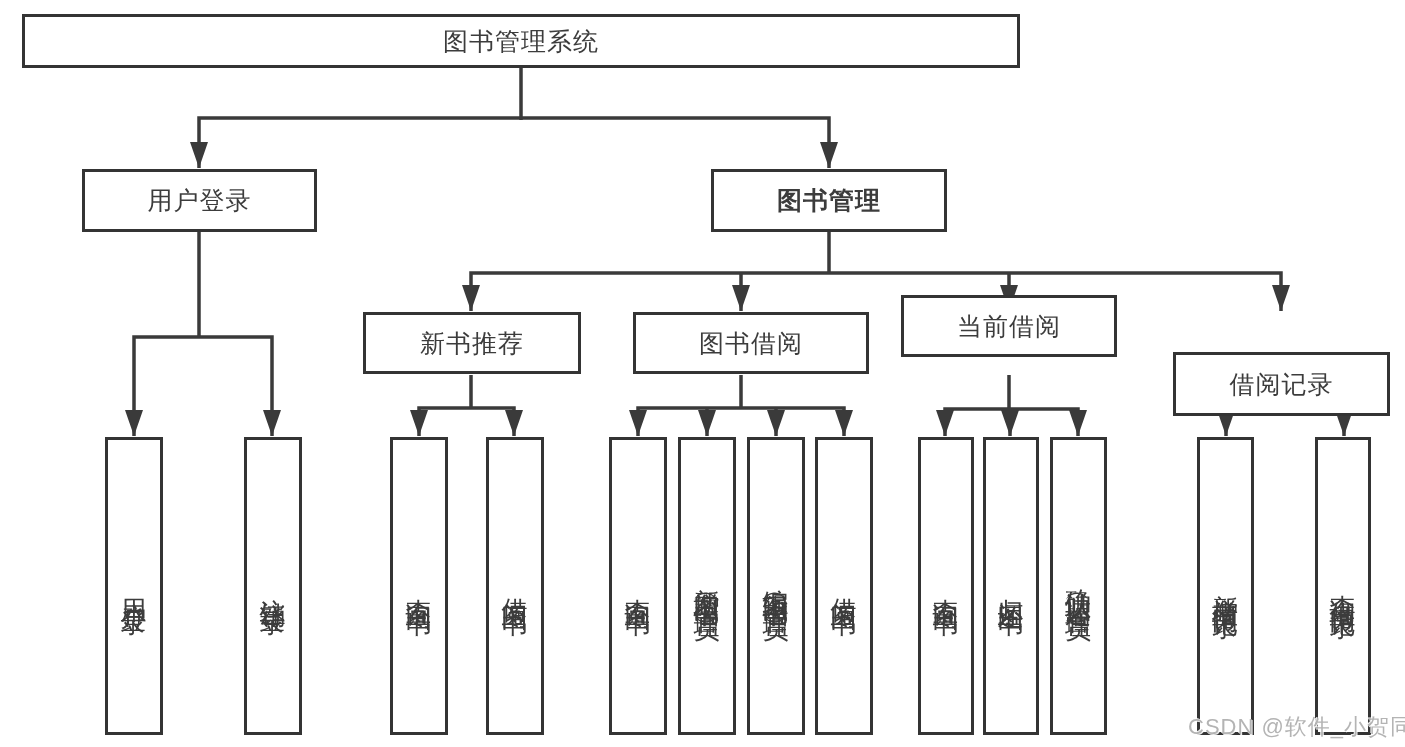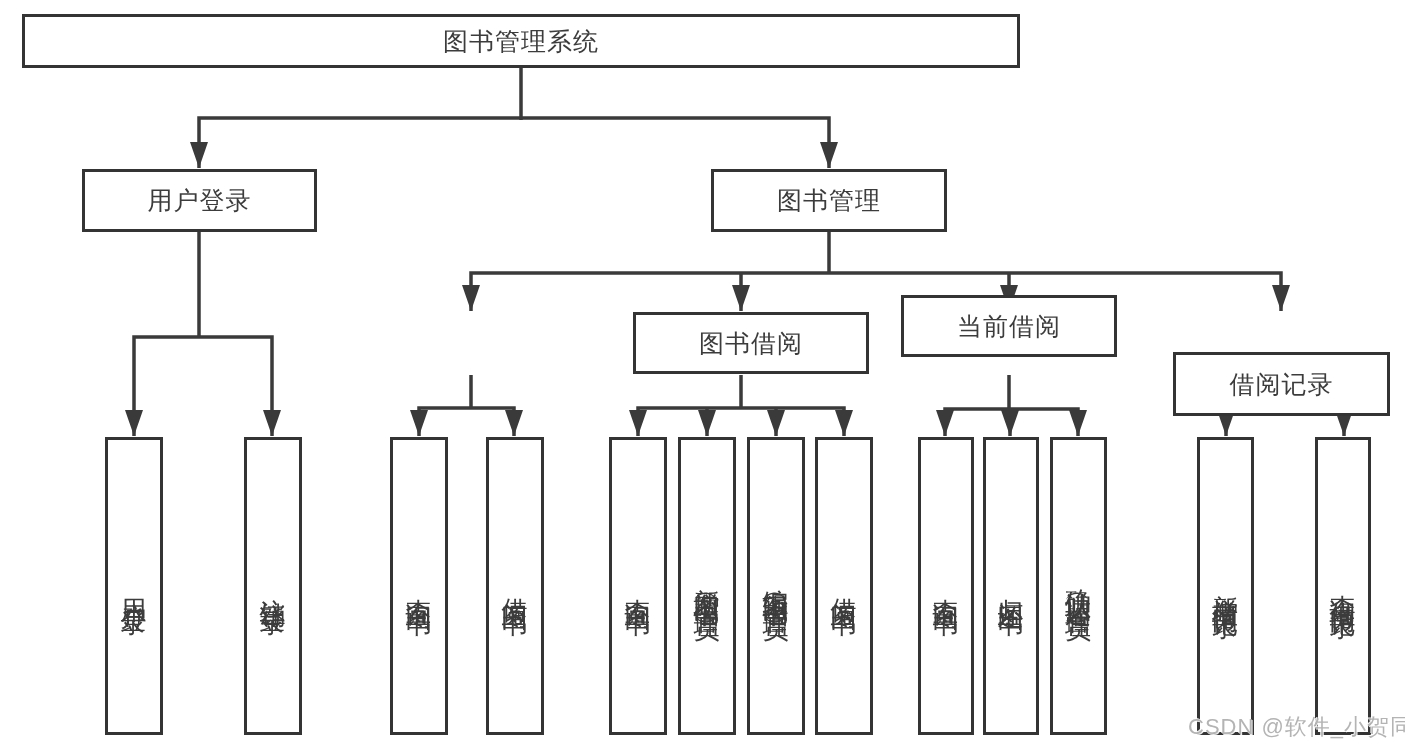--- a/index.html
+++ b/index.html
@@ -101,22 +101,23 @@
       <polygon points="1001,410 1019,410 1010,436"></polygon>
       <polygon points="1069,410 1087,410 1078,436"></polygon>
       <polygon points="1217,410 1235,410 1226,436"></polygon>
       <polygon points="1335,410 1353,410 1344,436"></polygon>
     </g>
   </svg>
 
   <div class="node hbox" style="left:22px; top:14px; width:998px; height:54px;">图书管理系统</div>
 
   <div class="node hbox" style="left:82px; top:169px; width:235px; height:63px;">用户登录</div>
-  <div class="node hbox" style="left:711px; top:169px; width:236px; height:63px;">图书管理</div>
+  <div class="node hbox" style="left:711px; top:169px; width:236px; height:63px;font-weight:bold;">图书管理</div>
 
+  <div class="node hbox" style="left:363px; top:312px; width:218px; height:62px;">新书推荐</div>
   <div class="node hbox" style="left:633px; top:312px; width:236px; height:62px;">图书借阅</div>
   <div class="node hbox" style="left:901px; top:295px; width:216px; height:62px;">当前借阅</div>
   <div class="node hbox" style="left:1173px; top:312px; width:217px; height:64px;margin-top:40px;">借阅记录</div>
 
   <div class="node vbox" style="left:105px; width:58px;">用户登录</div>
   <div class="node vbox" style="left:244px; width:58px;">注销登录</div>
 
   <div class="node vbox" style="left:390px; width:58px;">查询图书</div>
   <div class="node vbox" style="left:486px; width:58px;">借阅图书</div>
 

